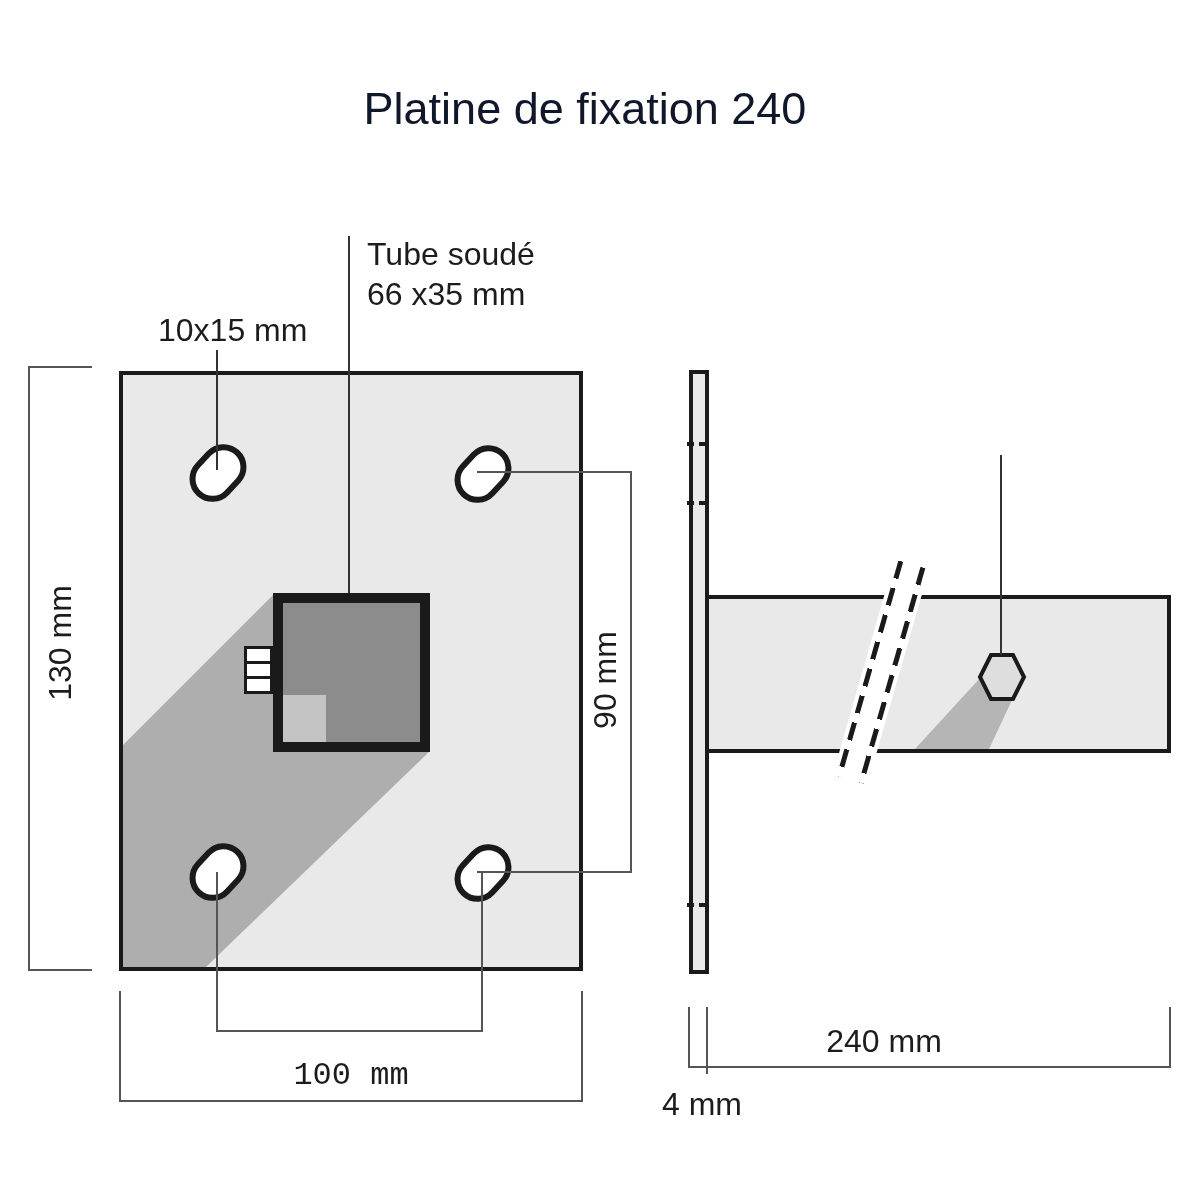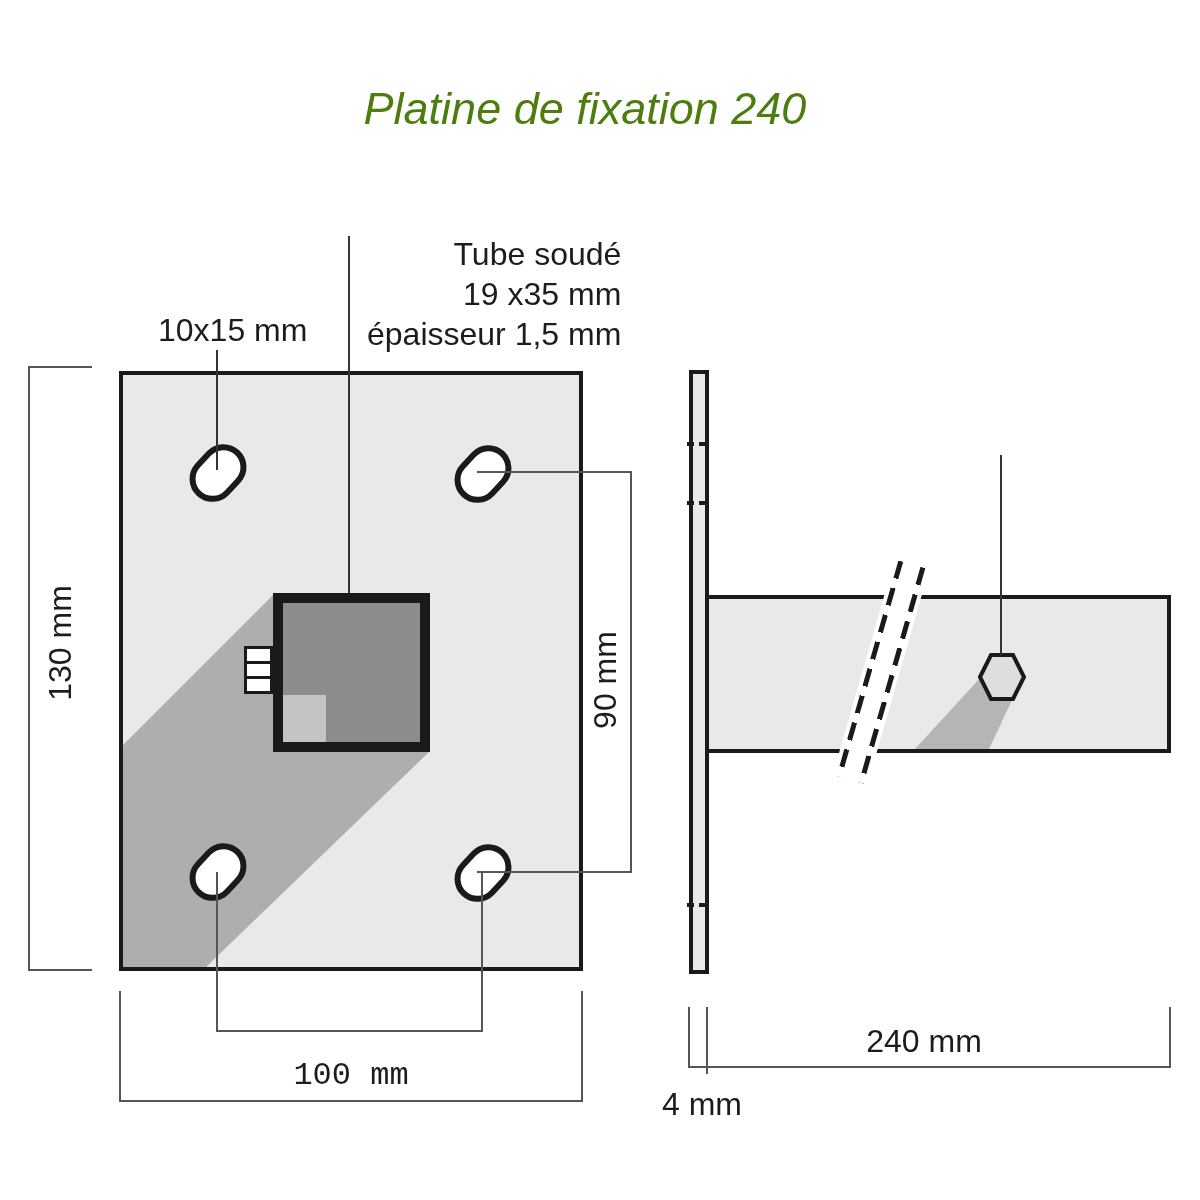--- a/index.html
+++ b/index.html
@@ -59,23 +59,23 @@
   .dline{background:#555555;}
   .leader{background:#333333;}
   .h2{height:2px;}
   .w2{width:2px;}
   
   .label{font-size:32px;line-height:36px;white-space:nowrap;}
   .center{text-align:center;}
   .rot{transform:rotate(-90deg);}
   .title{
     left:0;width:1170px;top:84px;text-align:center;
-    font-size:45px;line-height:50px;color:#4d7c0f;font-style:italic;
+    font-size:45px;line-height:50px;color:#0f172a;
   }
-  .tube-note{left:367px;top:234px;line-height:40px;white-space:nowrap;font-size:32px;text-align:right;}
+  .tube-note{left:367px;top:234px;line-height:40px;white-space:nowrap;font-size:32px;}
 </style>
 </head>
 <body>
 
 <div id="canvas">
 
   <div class="abs title">Platine de fixation 240</div>
 
   <div class="abs plate" style="background: rgb(233, 233, 233);"></div>
   <div class="abs strip" style="background: rgb(233, 233, 233);"></div>
@@ -133,29 +133,28 @@
 
   <div class="abs dline w2" style="left:688px;top:1007px;height:61px;"></div>
   <div class="abs dline w2" style="left:706px;top:1007px;height:67px;"></div>
   <div class="abs dline w2" style="left:1169px;top:1007px;height:61px;"></div>
   <div class="abs dline h2" style="left:688px;top:1066px;width:483px;"></div>
 
   <div class="abs label" style="left:158px;top:312px;">10x15 mm</div>
 
   <div class="abs tube-note">
     <div>Tube soudé</div>
-    <div>19 x35 mm</div>
-    <div>épaisseur 1,5 mm</div>
+    <div>66 x35 mm</div>
   </div>
 
   <div class="abs label center rot" style="left:-40px;top:625px;width:200px;">130 mm</div>
 
   <div class="abs label center rot" style="left:505px;top:662px;width:200px;">90 mm</div>
 
 
   <div class="abs label center" style="left:251px;top:1058px;width:200px;font-family:Liberation Mono, monospace;">100 mm</div>
 
 
-  <div class="abs label center" style="left:824px;top:1023px;width:200px;text-align:center;">240 mm</div>
+  <div class="abs label center" style="left:784px;top:1023px;width:200px;text-align:center;">240 mm</div>
 
   <div class="abs label" style="left:662px;top:1086px;">4 mm</div>
 
 </div>
 
 </body></html>

